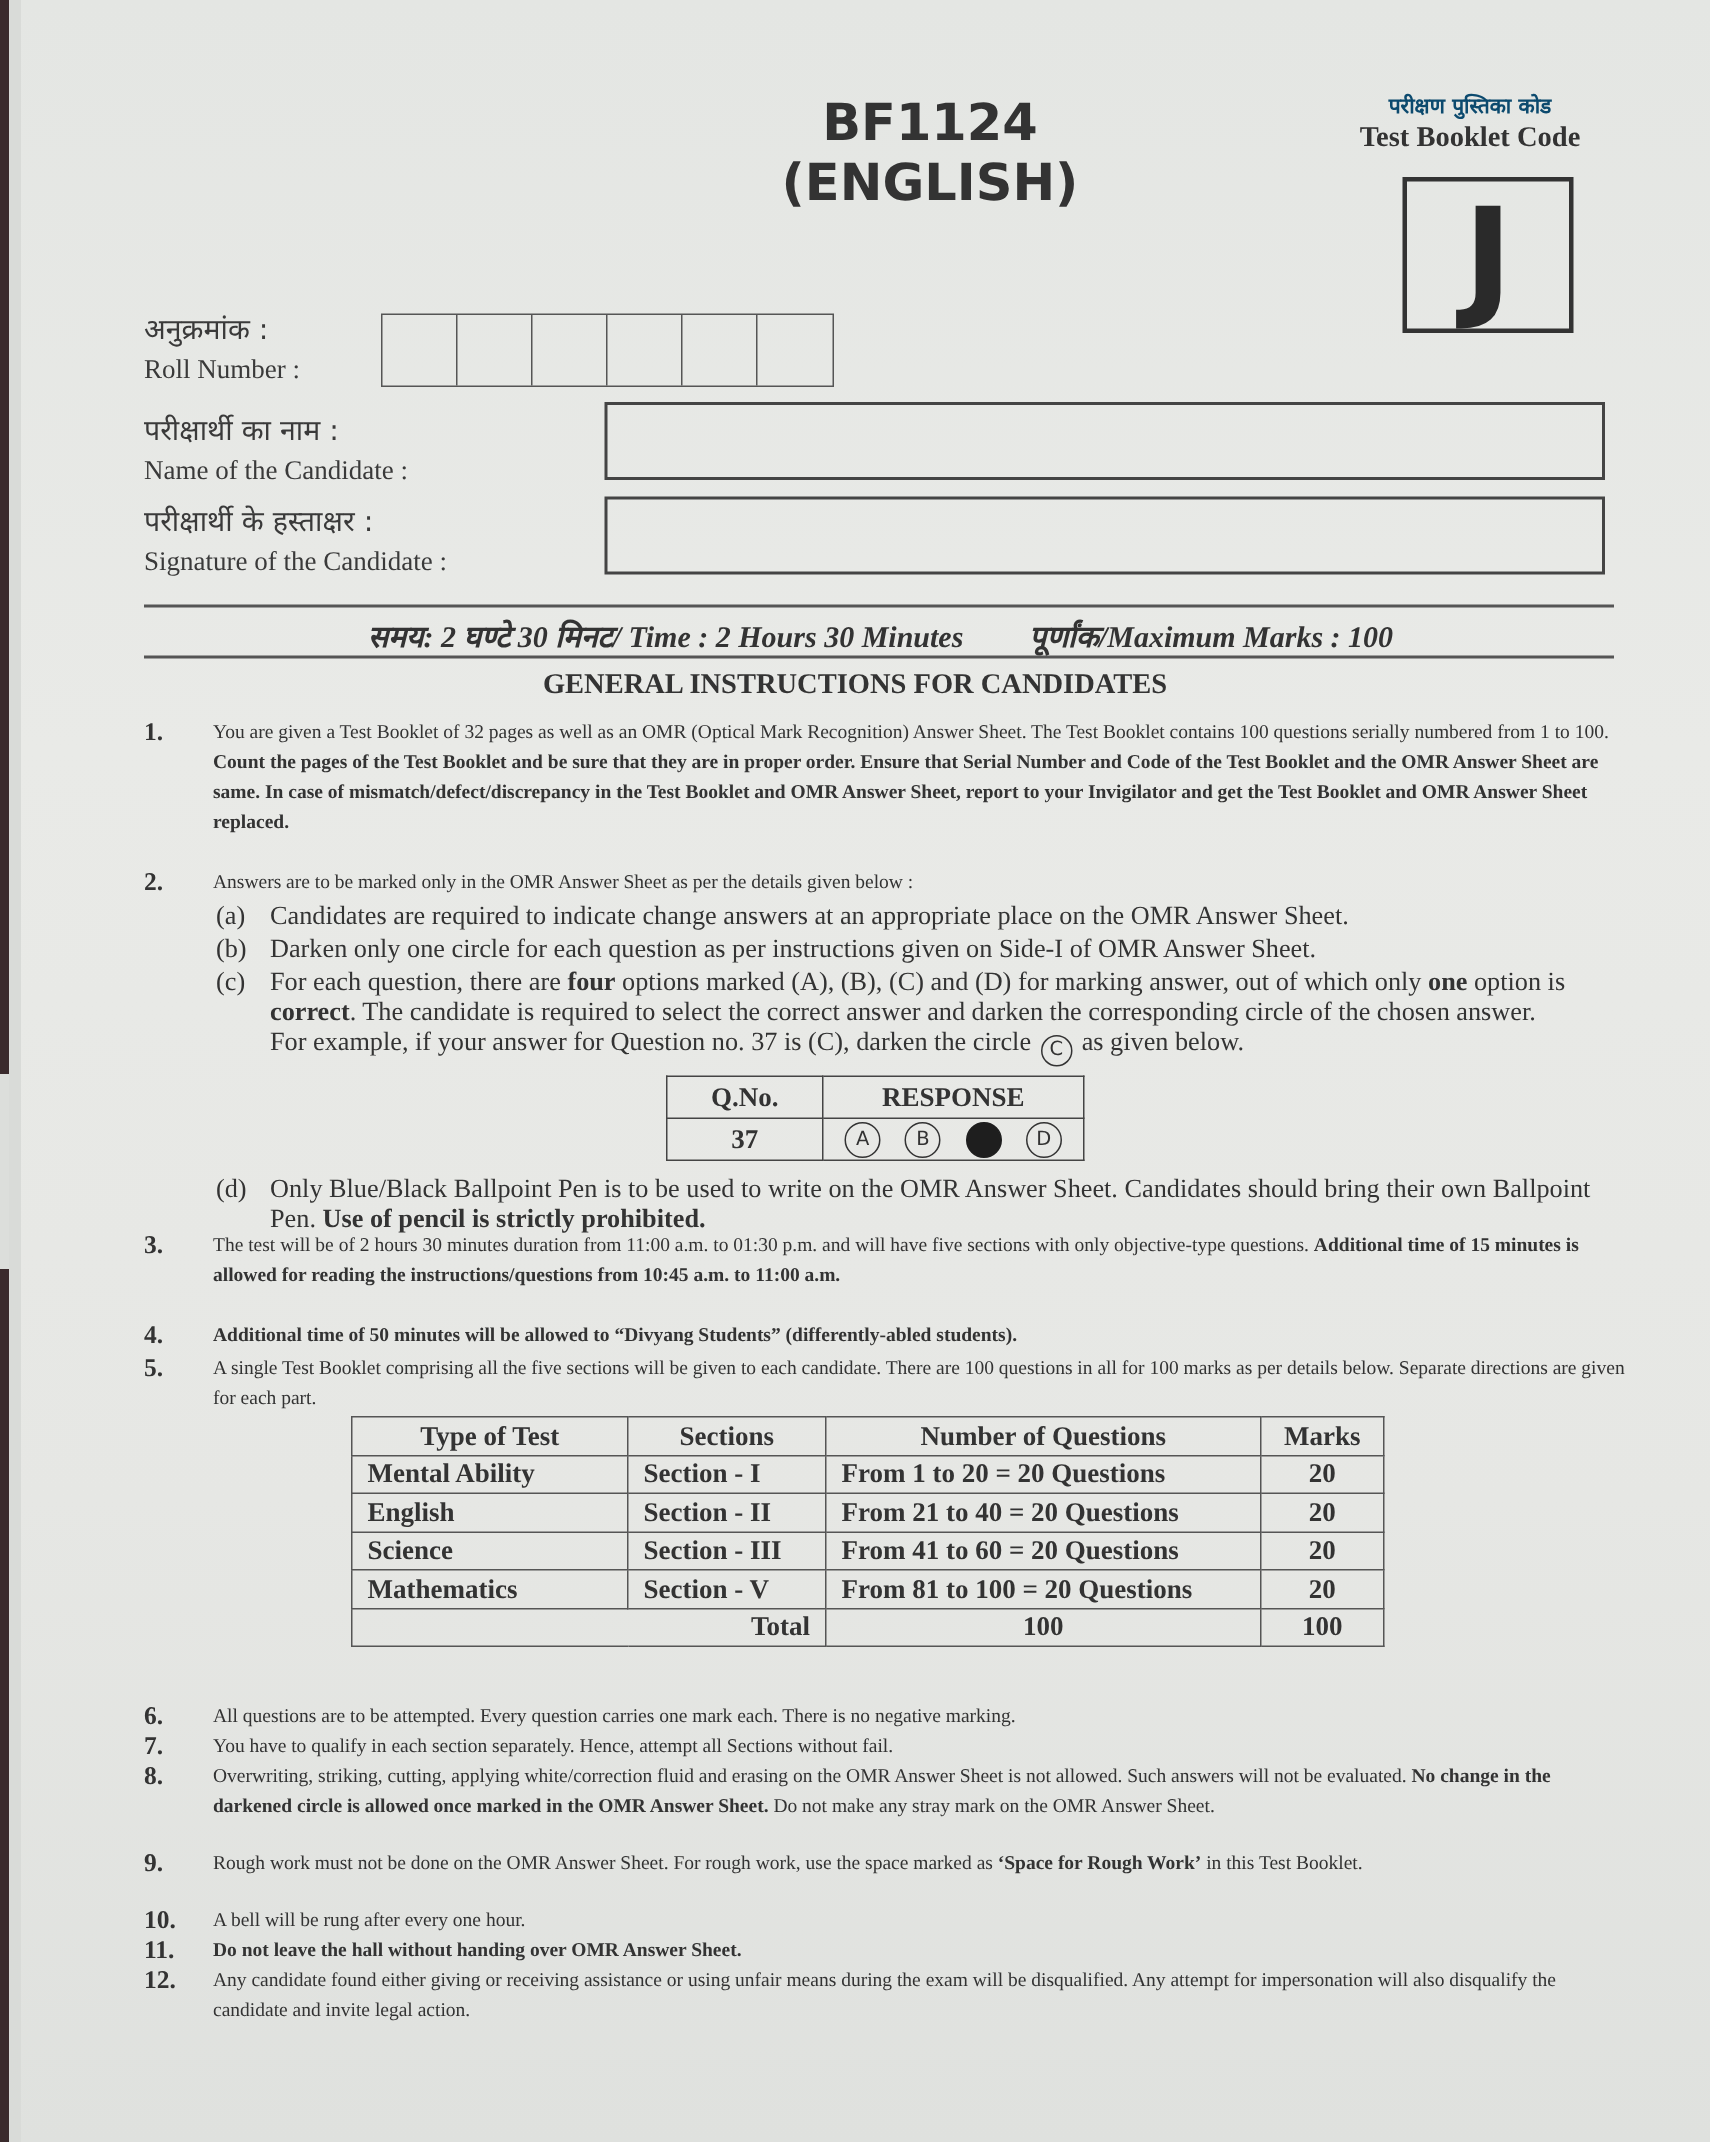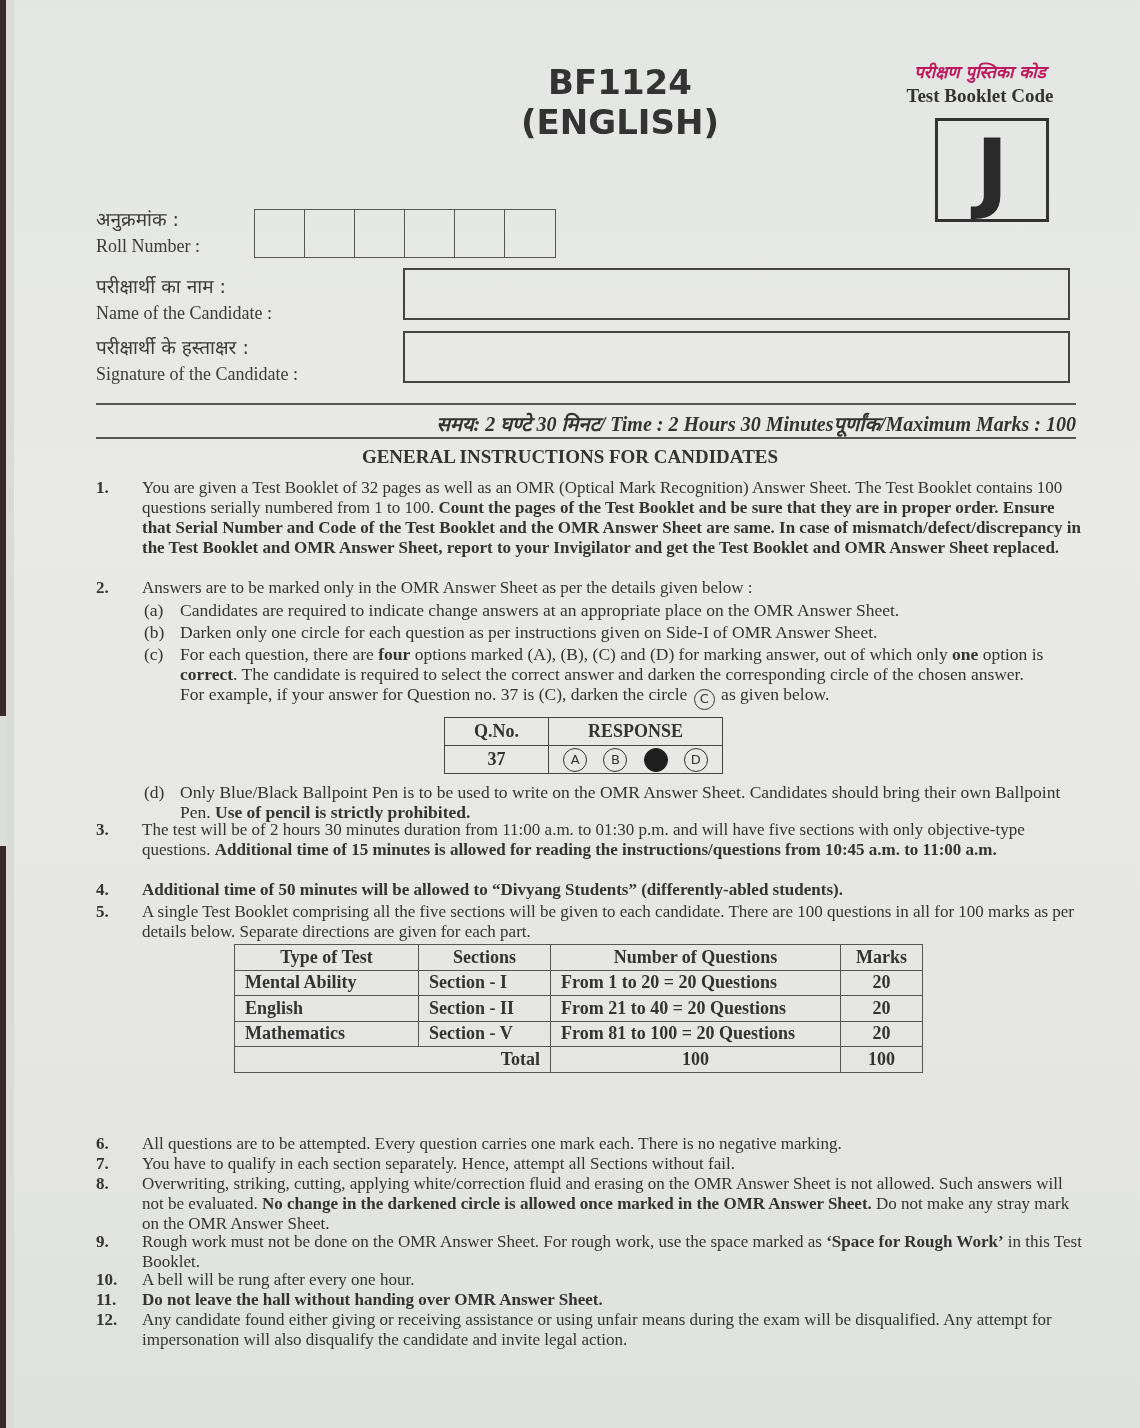--- a/index.html
+++ b/index.html
@@ -20,21 +20,21 @@
     }
     .edge-strip.gap { top: 716px; height: 130px; background: #dcdedb; }
 
     
     .title-block { position: absolute; left: 460px; top: 60px; width: 320px; text-align: center; }
     .title-main { font-family: "Liberation Serif", serif; font-weight: bold; font-size: 31px; letter-spacing: 0.5px; color: #333; }
     .title-code { font-family: "DejaVu Sans", sans-serif; font-weight: bold; font-size: 34px; color: #333; margin-top: 2px; }
     .title-lang { font-family: "DejaVu Sans", sans-serif; font-weight: bold; font-size: 34px; color: #333; margin-top: 0px; }
 
     .code-block { position: absolute; left: 880px; top: 60px; width: 200px; text-align: center; }
-    .code-hindi { font-family: "DejaVu Sans", sans-serif; font-weight: bold; font-size: 17px; color: #be185d; font-style: italic; }
+    .code-hindi { font-family: "DejaVu Sans", sans-serif; font-weight: bold; font-size: 14px; color: #0c4a6e; }
     .code-label { font-family: "Liberation Serif", serif; font-weight: bold; font-size: 19px; color: #333; margin-top: 2px; }
     .code-box {
       position: absolute; left: 55px; top: 58px; width: 114px; height: 104px;
       border: 3px solid #333; display: flex; align-items: center; justify-content: center;
       font-family: "DejaVu Sans", sans-serif; font-weight: bold; font-size: 88px; color: #2a2a2a;
     }
 
     
     .field-label { position: absolute; left: 96px; font-size: 18px; color: #3a3a3a; }
     .field-label .hi { font-family: "DejaVu Sans", sans-serif; font-size: 19px; display: block; }
@@ -43,29 +43,29 @@
     .roll-boxes { position: absolute; left: 254px; top: 209px; display: flex; border: 1.5px solid #555; }
     .roll-boxes .cell { width: 50px; height: 47px; border-right: 1.5px solid #555; background: transparent; }
     .roll-boxes .cell:last-child { border-right: none; }
 
     .input-box {
       position: absolute; left: 403px; width: 667px; height: 52px;
       border: 2px solid #444; background: transparent;
     }
 
     .rule { position: absolute; left: 96px; width: 980px; height: 2px; background: #555; }
-    .time-row { position: absolute; left: 98px; top: 410px; width: 978px; display: flex; justify-content: flex-end; align-items: baseline; }
+    .time-row { position: absolute; left: 98px; top: 410px; width: 978px; display: flex; justify-content: center; align-items: baseline; gap: 44px; }
     .time-row span { font-family: "Liberation Serif", serif; font-style: italic; font-weight: bold; font-size: 20px; color: #333; }
 
     .section-heading { position: absolute; left: 0; width: 1140px; top: 446px; text-align: center; font-family: "Liberation Serif", serif; font-weight: bold; font-size: 19px; color: #333; }
 
     
     .instr { position: absolute; left: 96px; width: 990px; font-family: "Liberation Sans", sans-serif; font-size: 17px; line-height: 20px; color: #333; }
     .instr .num { position: absolute; left: 0; top: 0; width: 40px; font-family: "Liberation Serif", serif; font-weight: bold; }
-    .instr .body { margin-left: 46px; font-family: "Liberation Serif", serif; font-size: 17px; }
+    .instr .body { margin-left: 46px; font-family: "Liberation Serif", serif; font-size: 13px; }
     .instr .body b { font-weight: bold; }
     .sub { position: absolute; left: 144px; width: 940px; font-family: "Liberation Serif", serif; font-size: 17.5px; line-height: 20px; color: #333; }
     .sub .tag { position: absolute; left: 0; top: 0; }
     .sub .body { margin-left: 36px; }
 
     
     .resp-table { position: absolute; left: 444px; top: 717px; border-collapse: collapse; font-family: "Liberation Serif", serif; }
     .resp-table th, .resp-table td { border: 1.5px solid #444; height: 28px; text-align: center; font-weight: bold; font-size: 18px; color: #333; }
     .resp-table th.q, .resp-table td.q { width: 104px; }
     .resp-table th.r, .resp-table td.r { width: 174px; }
@@ -242,20 +242,26 @@
     <td>From 1 to 20 = 20 Questions</td>
     <td class="c">20</td>
   </tr>
   <tr>
     <td>English</td>
     <td>Section - II</td>
     <td>From 21 to 40 = 20 Questions</td>
     <td class="c">20</td>
   </tr>
   <tr>
+    <td>Science</td>
+    <td>Section - III</td>
+    <td>From 41 to 60 = 20 Questions</td>
+    <td class="c">20</td>
+  </tr>
+  <tr>
     <td>Mathematics</td>
     <td>Section - V</td>
     <td>From 81 to 100 = 20 Questions</td>
     <td class="c">20</td>
   </tr>
   <tr class="total">
     <td colspan="2" style="text-align:right;">Total</td>
     <td class="c">100</td>
     <td class="c">100</td>
   </tr>

